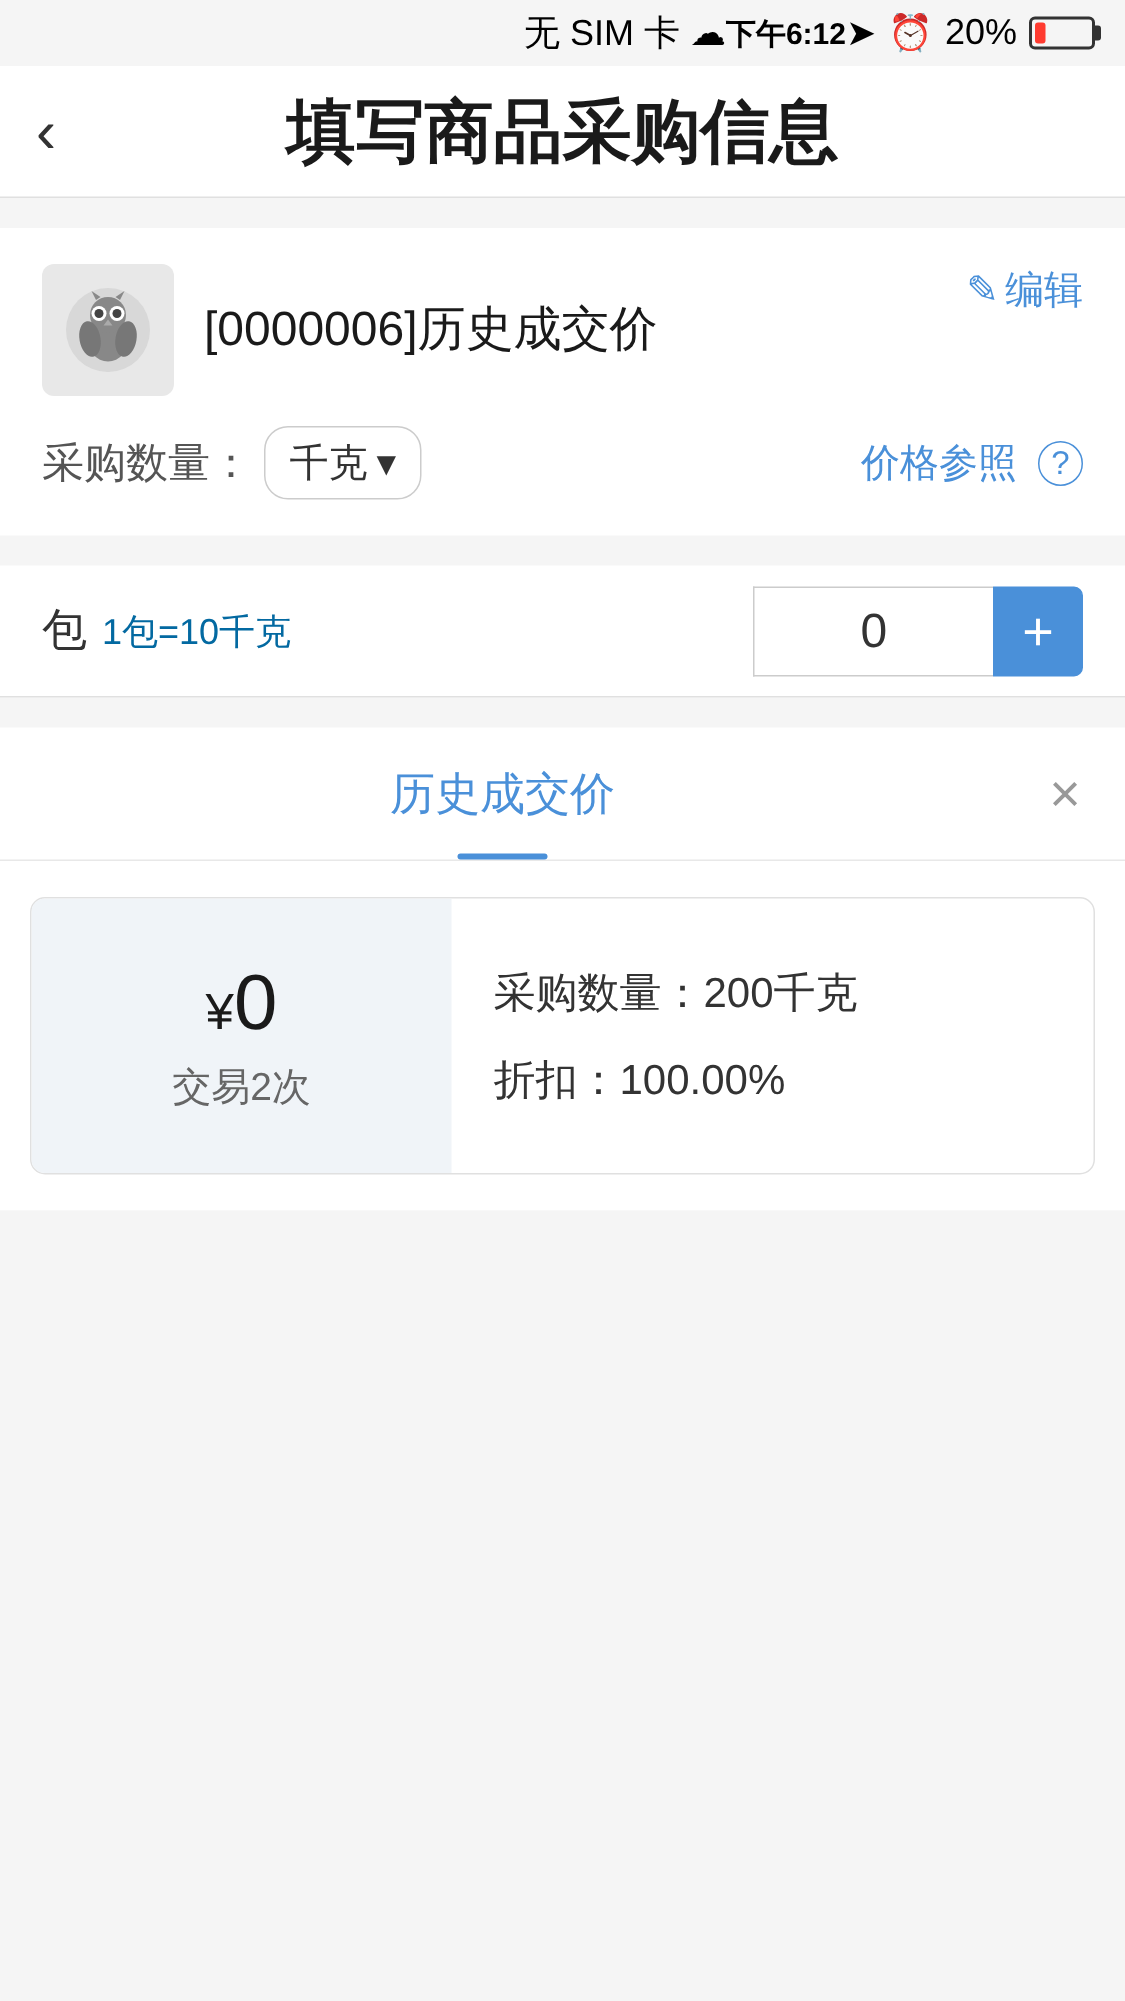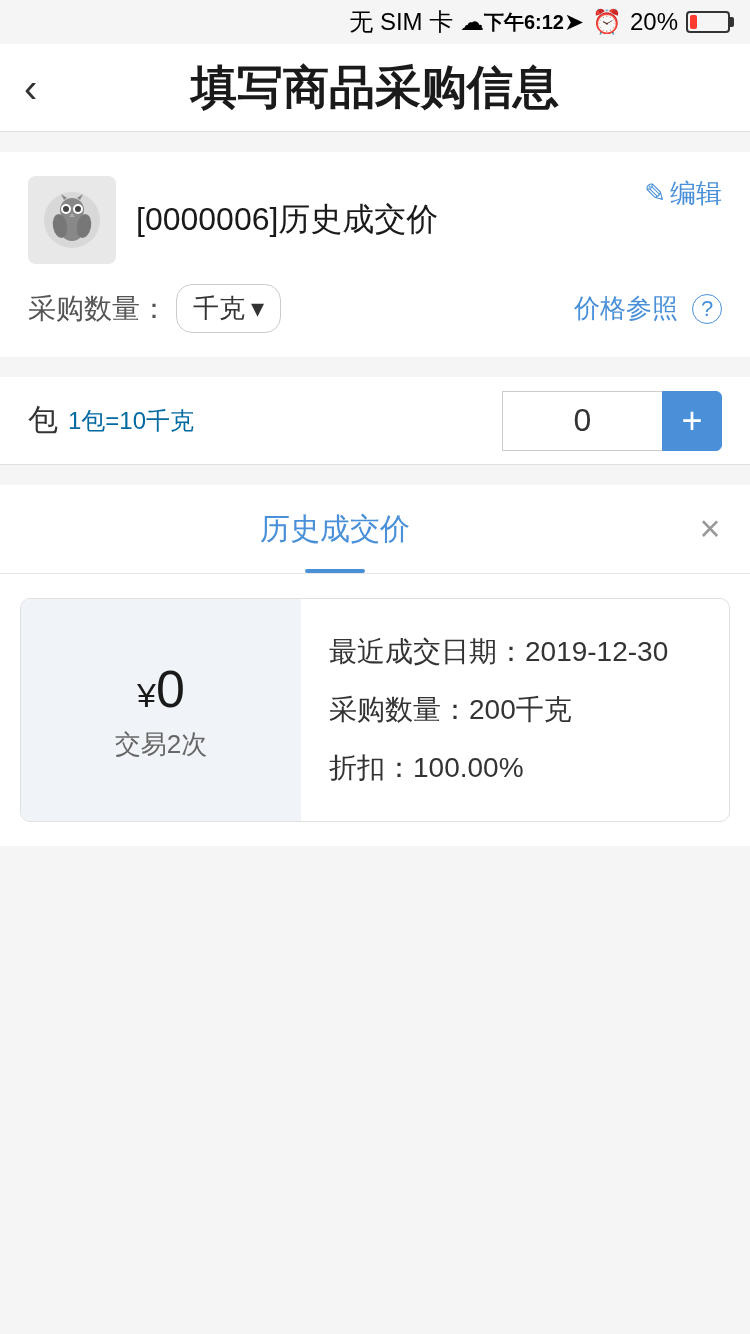--- a/index.html
+++ b/index.html
@@ -420,23 +420,20 @@
   <div class="tab-content">
     <div class="history-card">
       <div class="history-price-section">
         <div>
           <span class="price-currency">¥</span><span class="price-amount">0</span>
         </div>
         <div class="trade-count">交易2次</div>
       </div>
       <div class="history-detail-section">
         <div class="detail-row">
-          <span>最近成交日期：</span><span>2019-12-30</span>
-        </div>
-        <div class="detail-row">
           <span>采购数量：</span><span>200千克</span>
         </div>
         <div class="detail-row">
           <span>折扣：</span><span>100.00%</span>
         </div>
       </div>
     </div>
   </div>
 </div>
 

